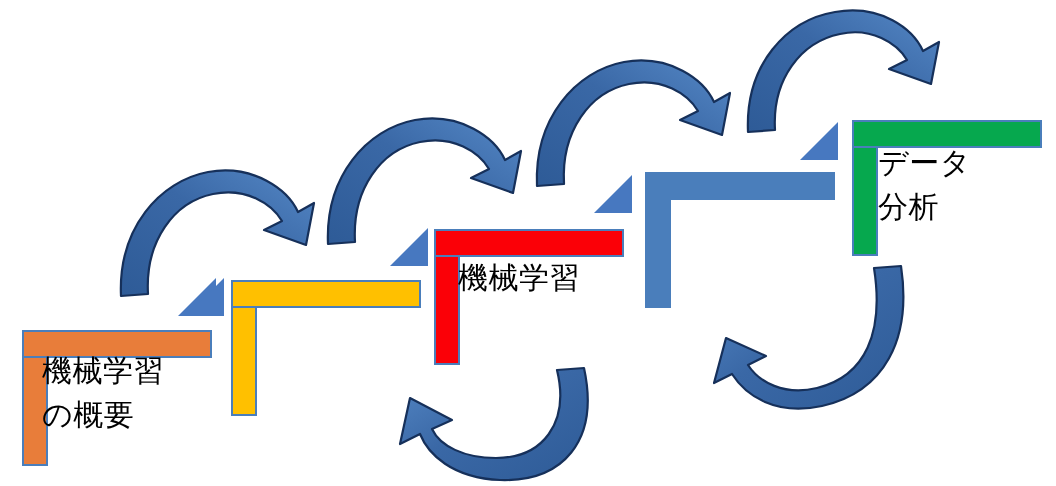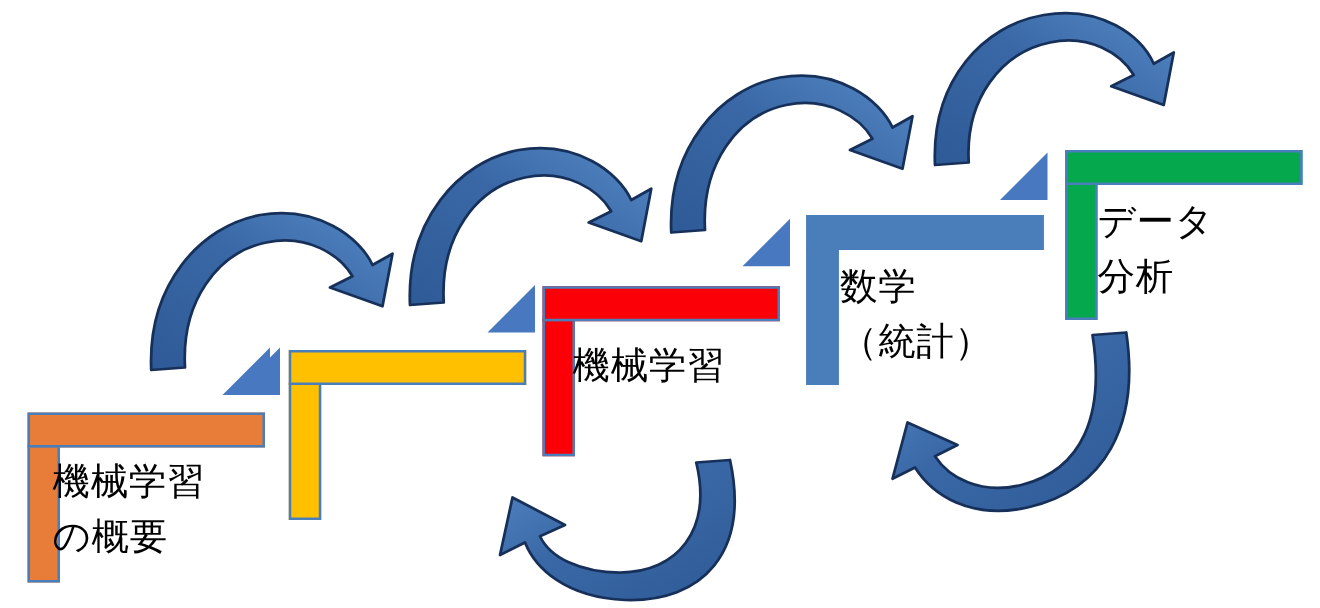--- a/index.html
+++ b/index.html
@@ -44,25 +44,24 @@
   }
   
   .step-tri {
     position: absolute;
     width: 0;
     height: 0;
   }
   .step-label {
     position: absolute;
     color: #000000;
-    font-family: Liberation Sans, sans-serif;
+    font-family: Liberation Mono, monospace;
     line-height: 1.45;
     white-space: pre-line;
     letter-spacing: 0.5px;
-    margin-top: 12px;
   }
 </style>
 </head>
 <body>
 
 <div id="canvas">
 
   <svg id="arrow-layer" viewBox="0 0 1056 486">
     <defs>
       <linearGradient id="ag1" x1="0" y1="1" x2="1" y2="0">
@@ -175,22 +174,20 @@
     <div class="leg" style="width:26px; height:110px; top:26px; background:#fb0007;"></div>
     <div class="arm" style="left:0; width:190px; height:28px; background:#fb0007;"></div>
   </div>
   <div class="step-label" style="left:458px; top:259px; width:180px; font-size:30px;">機械学習</div>
 
   <div class="step-tri" style="left:594px; top:175px; border-left:38px solid transparent; border-bottom:38px solid #4778c0;"></div>
   <div class="step" style="left:645px; top:172px; width:190px; height:136px;">
     <div class="leg" style="width:26px; height:110px; top:26px; background:#4a7ebb;"></div>
     <div class="arm" style="left:0; width:190px; height:28px; background:#4a7ebb;"></div>
   </div>
-  <div class="step-label" style="left:672px; top:196px; width:190px; font-size:30px; text-indent:0;">数学
-（統計）</div>
 
   <div class="step-tri" style="left:800px; top:122px; border-left:38px solid transparent; border-bottom:38px solid #4778c0;"></div>
   <div class="step" style="left:852px; top:120px; width:190px; height:136px;">
     <div class="leg" style="width:26px; height:110px; top:26px; background:#06a84e;"></div>
     <div class="arm" style="left:0; width:190px; height:28px; background:#06a84e;"></div>
   </div>
   <div class="step-label" style="left:878px; top:144px; width:170px; font-size:30px;">データ
 分析</div>
 
 </div>

